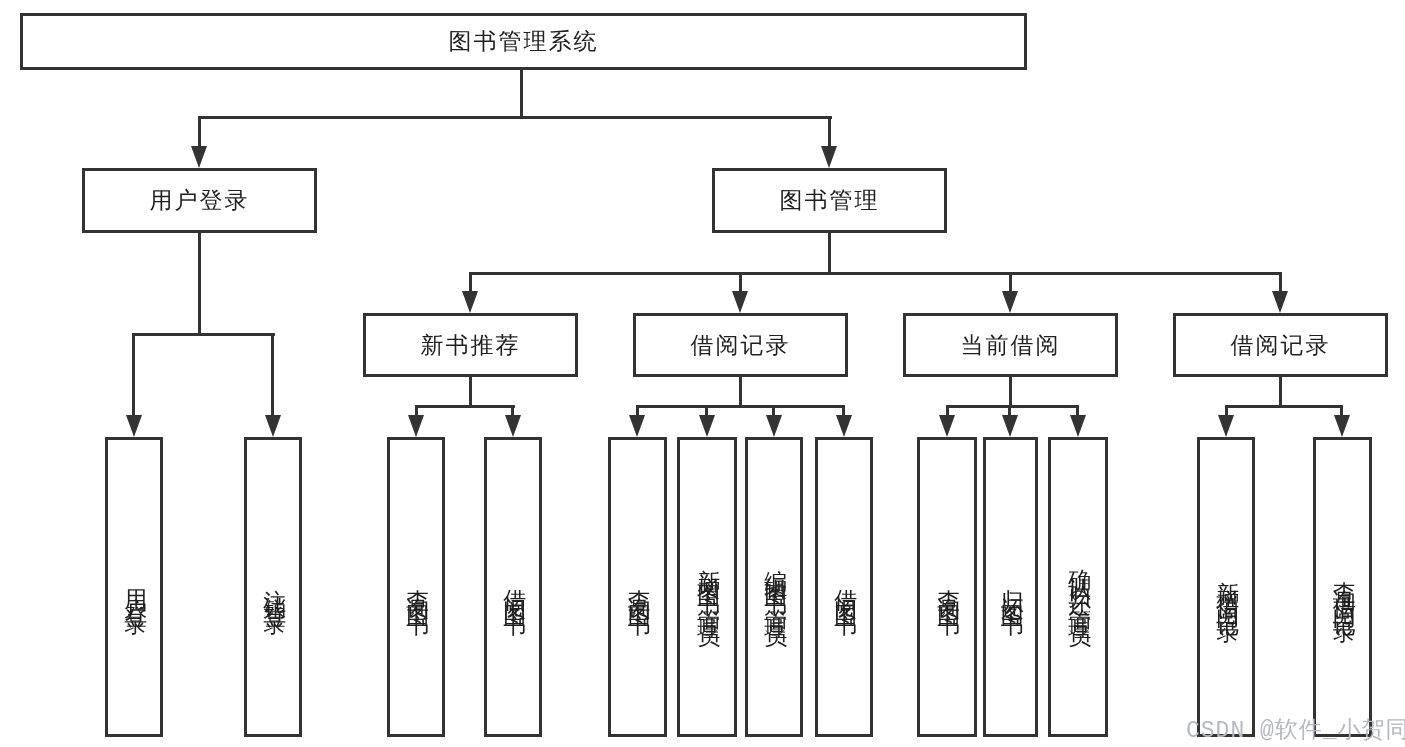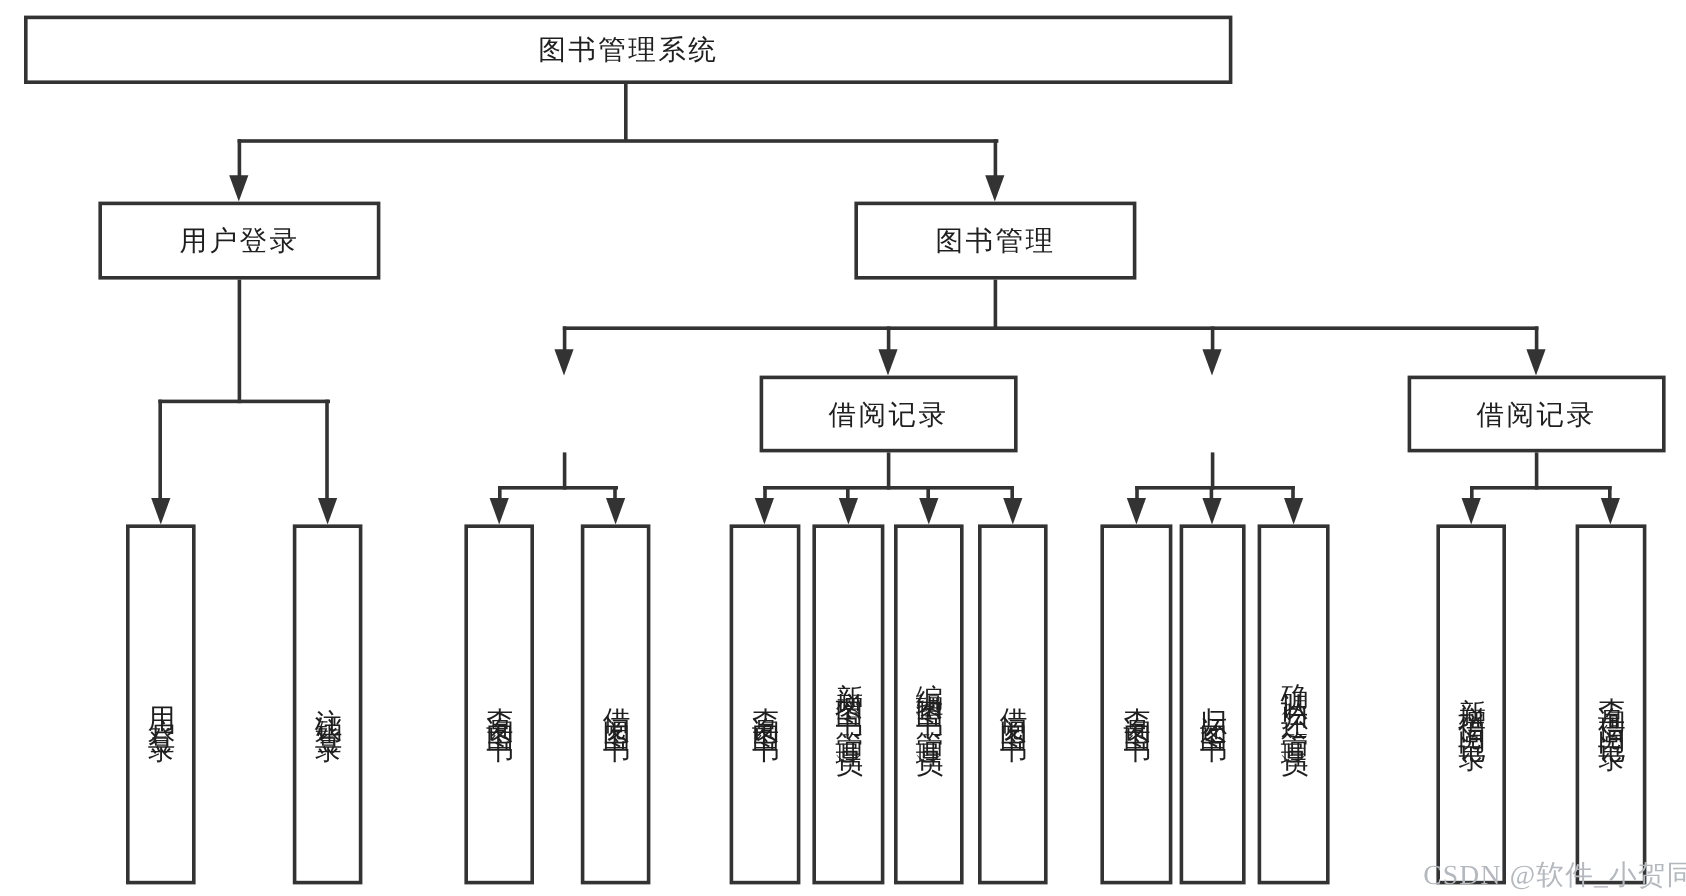--- a/index.html
+++ b/index.html
@@ -11,21 +11,21 @@
   html, body {
     margin: 0;
     padding: 0;
     background: var(--color-background);
   }
   .canvas {
     position: relative;
     width: 1405px;
     height: 747px;
     background: var(--color-background);
-    font-family: Liberation Serif, serif;
+    font-family: Liberation Mono, monospace;
     color: var(--color-text);
     overflow: hidden;
   }
   .box {
     position: absolute;
     box-sizing: border-box;
     border: 3px solid var(--color-line);
     background: var(--color-background);
     display: flex;
     align-items: center;
@@ -99,22 +99,28 @@
   <div class="line" style="left:469px; top:272px; width:813px; height:3px;"></div>
   <div class="line" style="left:469px; top:272px; width:3px; height:21px;"></div>
   <div class="line" style="left:739px; top:272px; width:3px; height:21px;"></div>
   <div class="line" style="left:1009px; top:272px; width:3px; height:21px;"></div>
   <div class="line" style="left:1279px; top:272px; width:3px; height:21px;"></div>
   <div class="arrow" style="left:462px; top:291px;"></div>
   <div class="arrow" style="left:732px; top:291px;"></div>
   <div class="arrow" style="left:1002px; top:291px;"></div>
   <div class="arrow" style="left:1272px; top:291px;"></div>
 
+  <div class="box hbox" style="left:363px; top:313px; width:215px; height:64px;">
+    <span>新书推荐</span>
+  </div>
   <div class="box hbox" style="left:633px; top:313px; width:215px; height:64px;">
     <span>借阅记录</span>
+  </div>
+  <div class="box hbox" style="left:903px; top:313px; width:215px; height:64px;">
+    <span>当前借阅</span>
   </div>
   <div class="box hbox" style="left:1173px; top:313px; width:215px; height:64px;">
     <span>借阅记录</span>
   </div>
 
   <div class="line" style="left:469px; top:377px; width:3px; height:31px;"></div>
   <div class="line" style="left:415px; top:405px; width:100px; height:3px;"></div>
   <div class="line" style="left:415px; top:405px; width:3px; height:14px;"></div>
   <div class="line" style="left:511px; top:405px; width:3px; height:14px;"></div>
   <div class="arrow" style="left:408px; top:415px;"></div>

